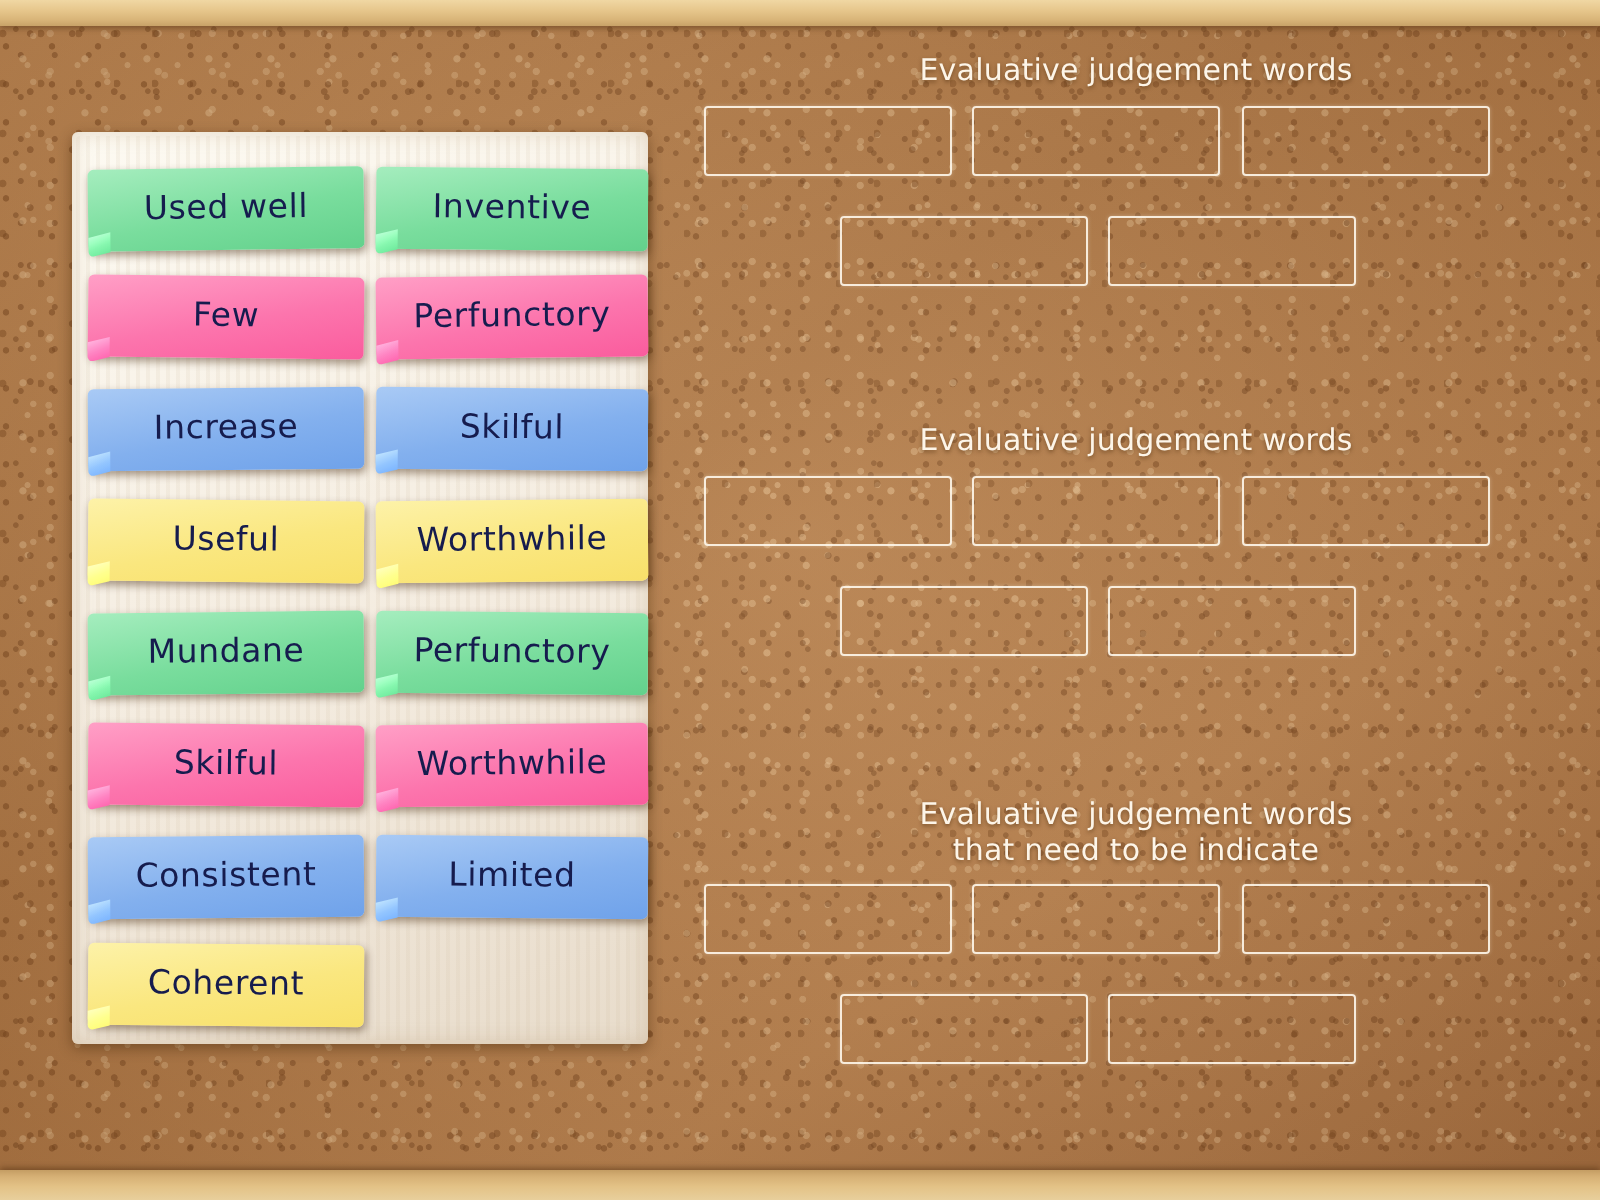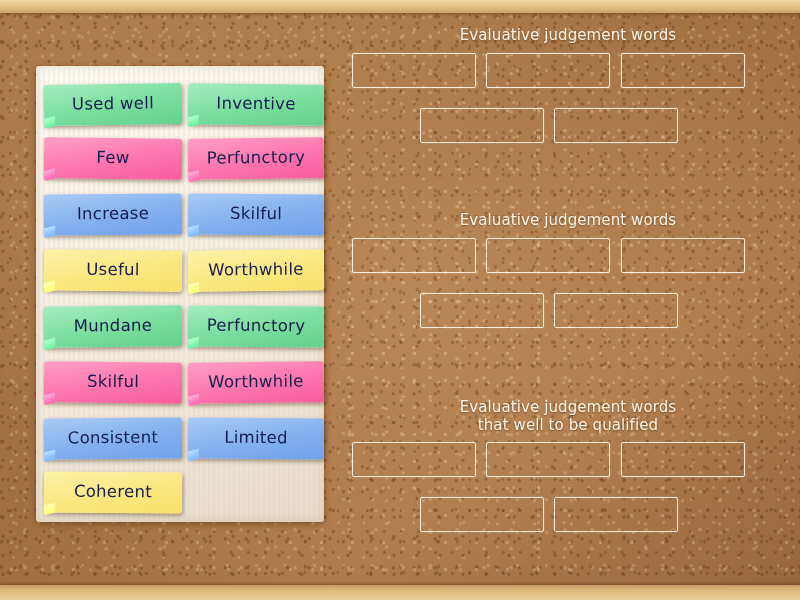--- a/index.html
+++ b/index.html
@@ -270,21 +270,21 @@
         <div class="slot r1b"></div>
         <div class="slot r1c"></div>
         <div class="slot r2a"></div>
         <div class="slot r2b"></div>
       </div>
     </div>
 
     <div class="group" style="top:386px;">
       <div class="group-title">
         <span>Evaluative judgement words</span><br>
-        <span>that well to be qualified</span>
+        <span>that need to be indicate</span>
       </div>
       <div class="slots">
         <div class="slot r1a"></div>
         <div class="slot r1b"></div>
         <div class="slot r1c"></div>
         <div class="slot r2a"></div>
         <div class="slot r2b"></div>
       </div>
     </div>
 

